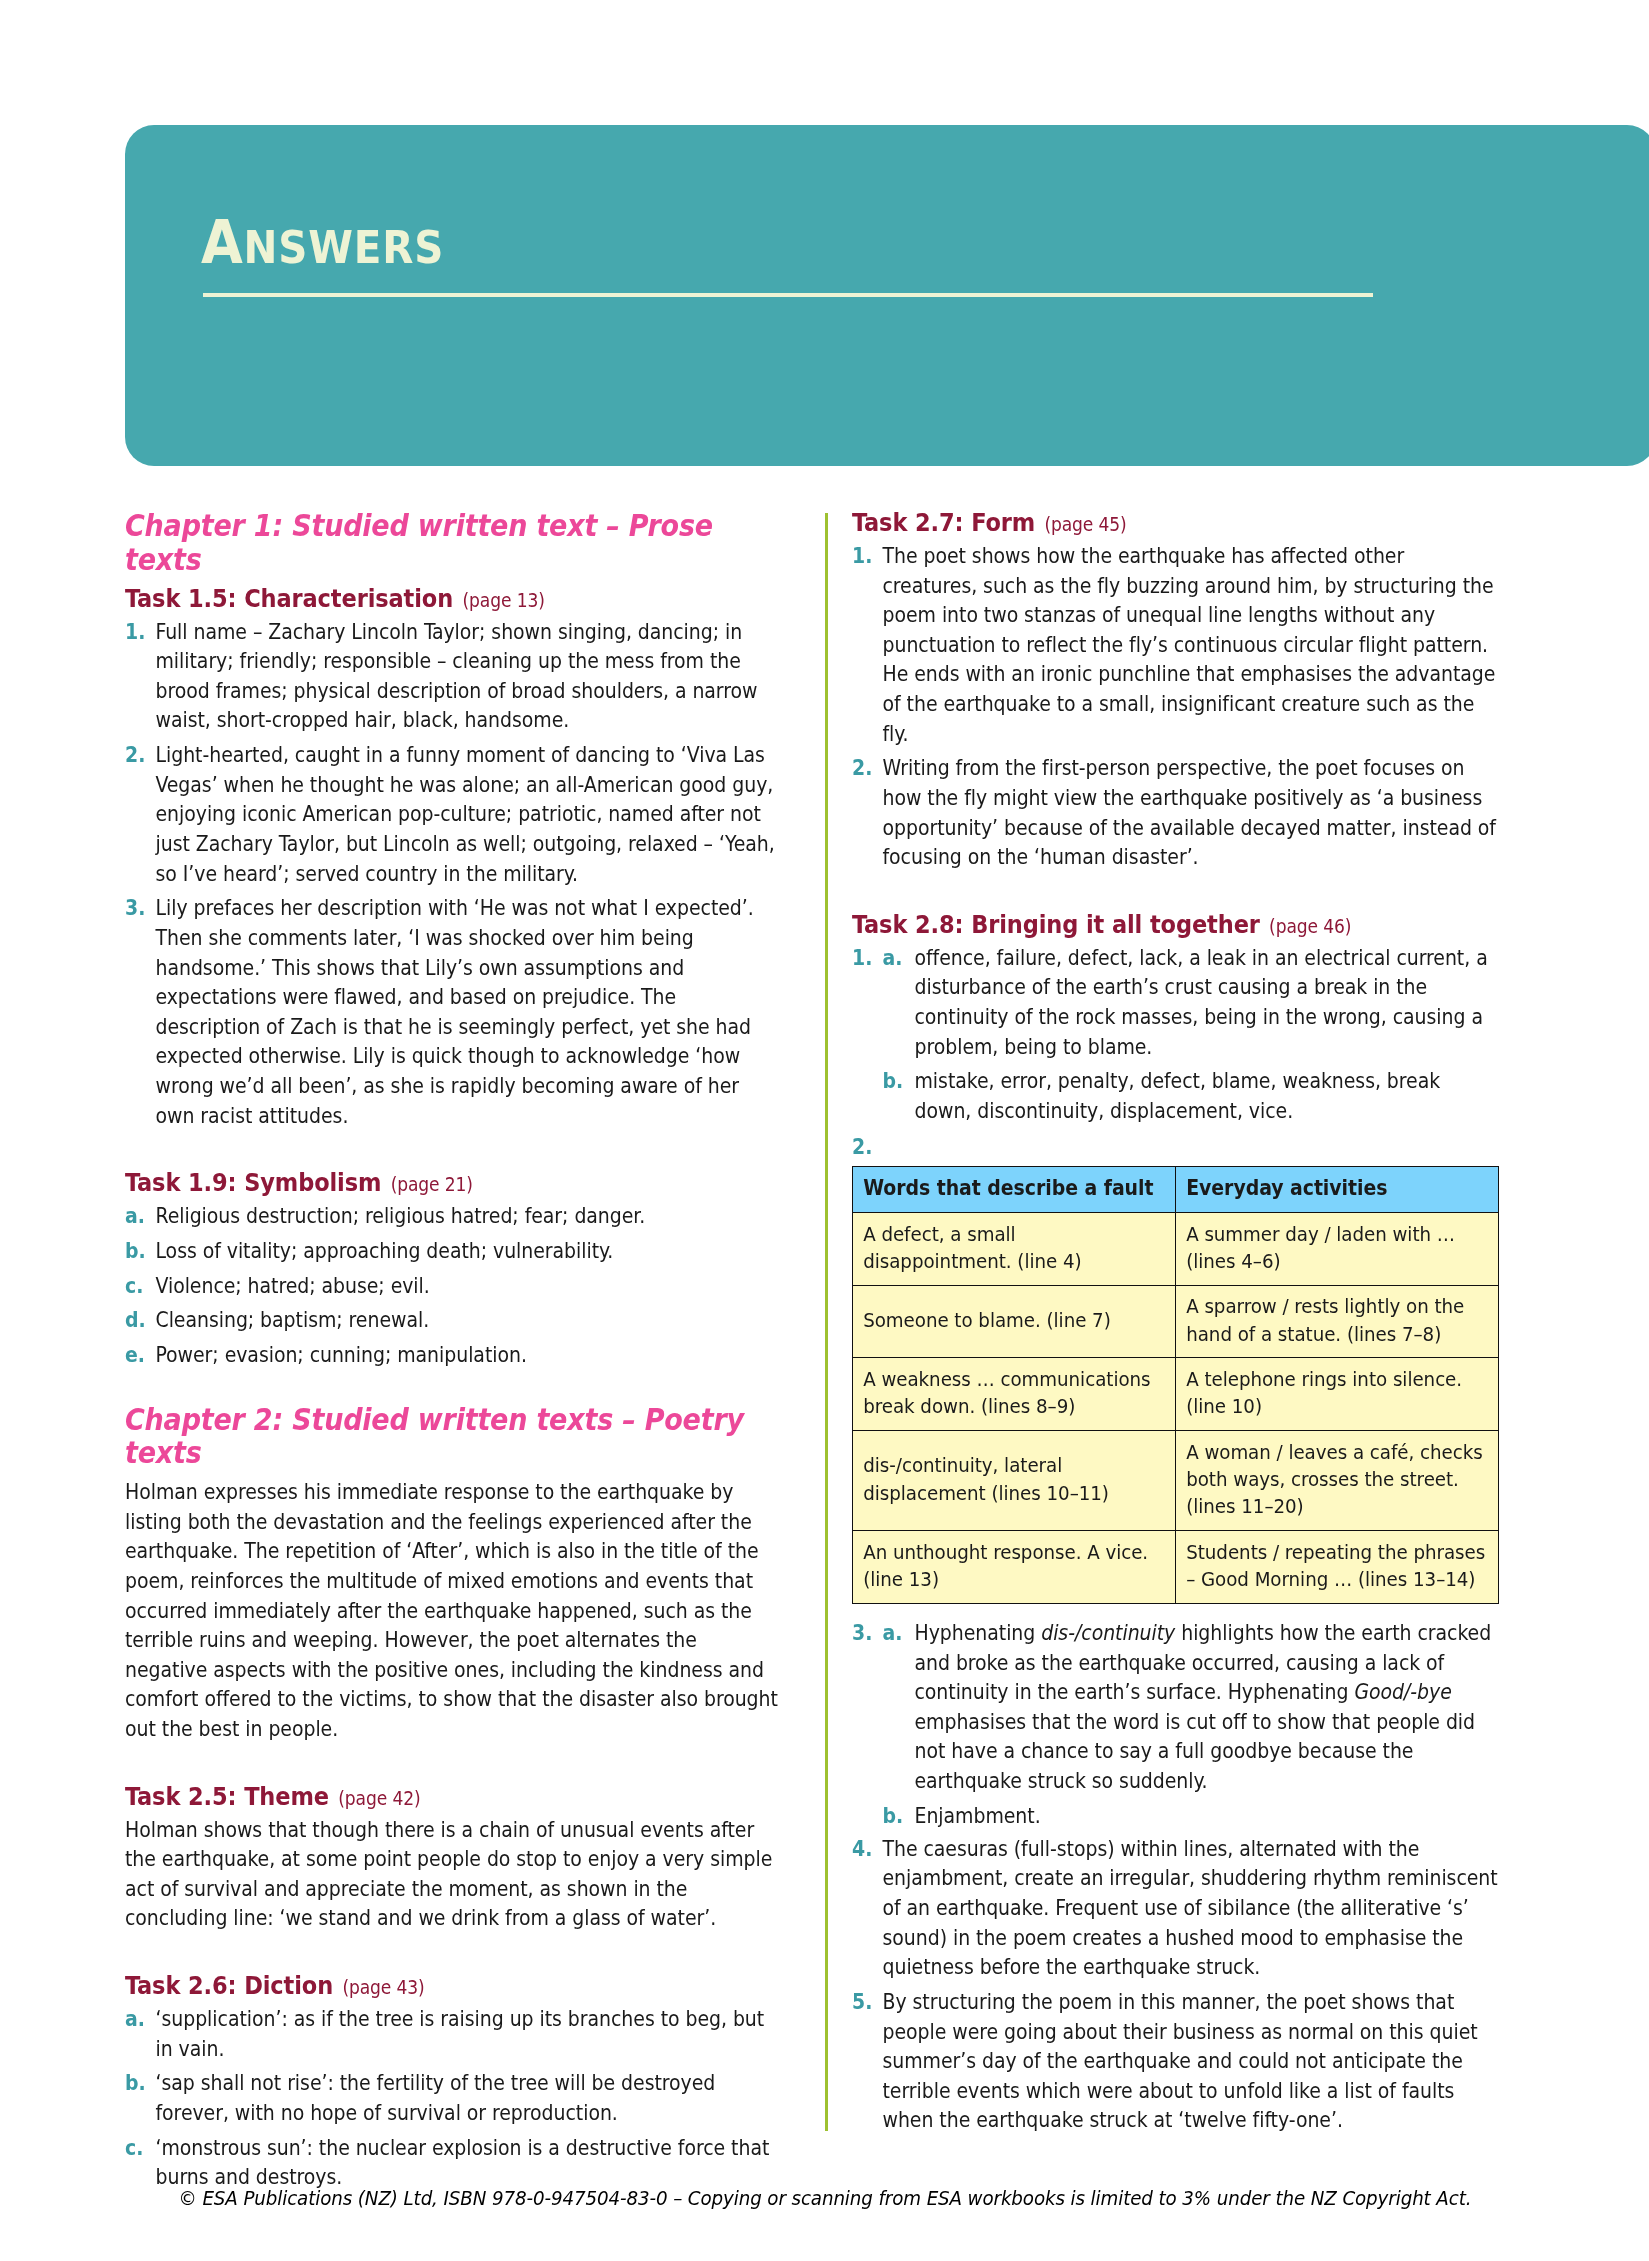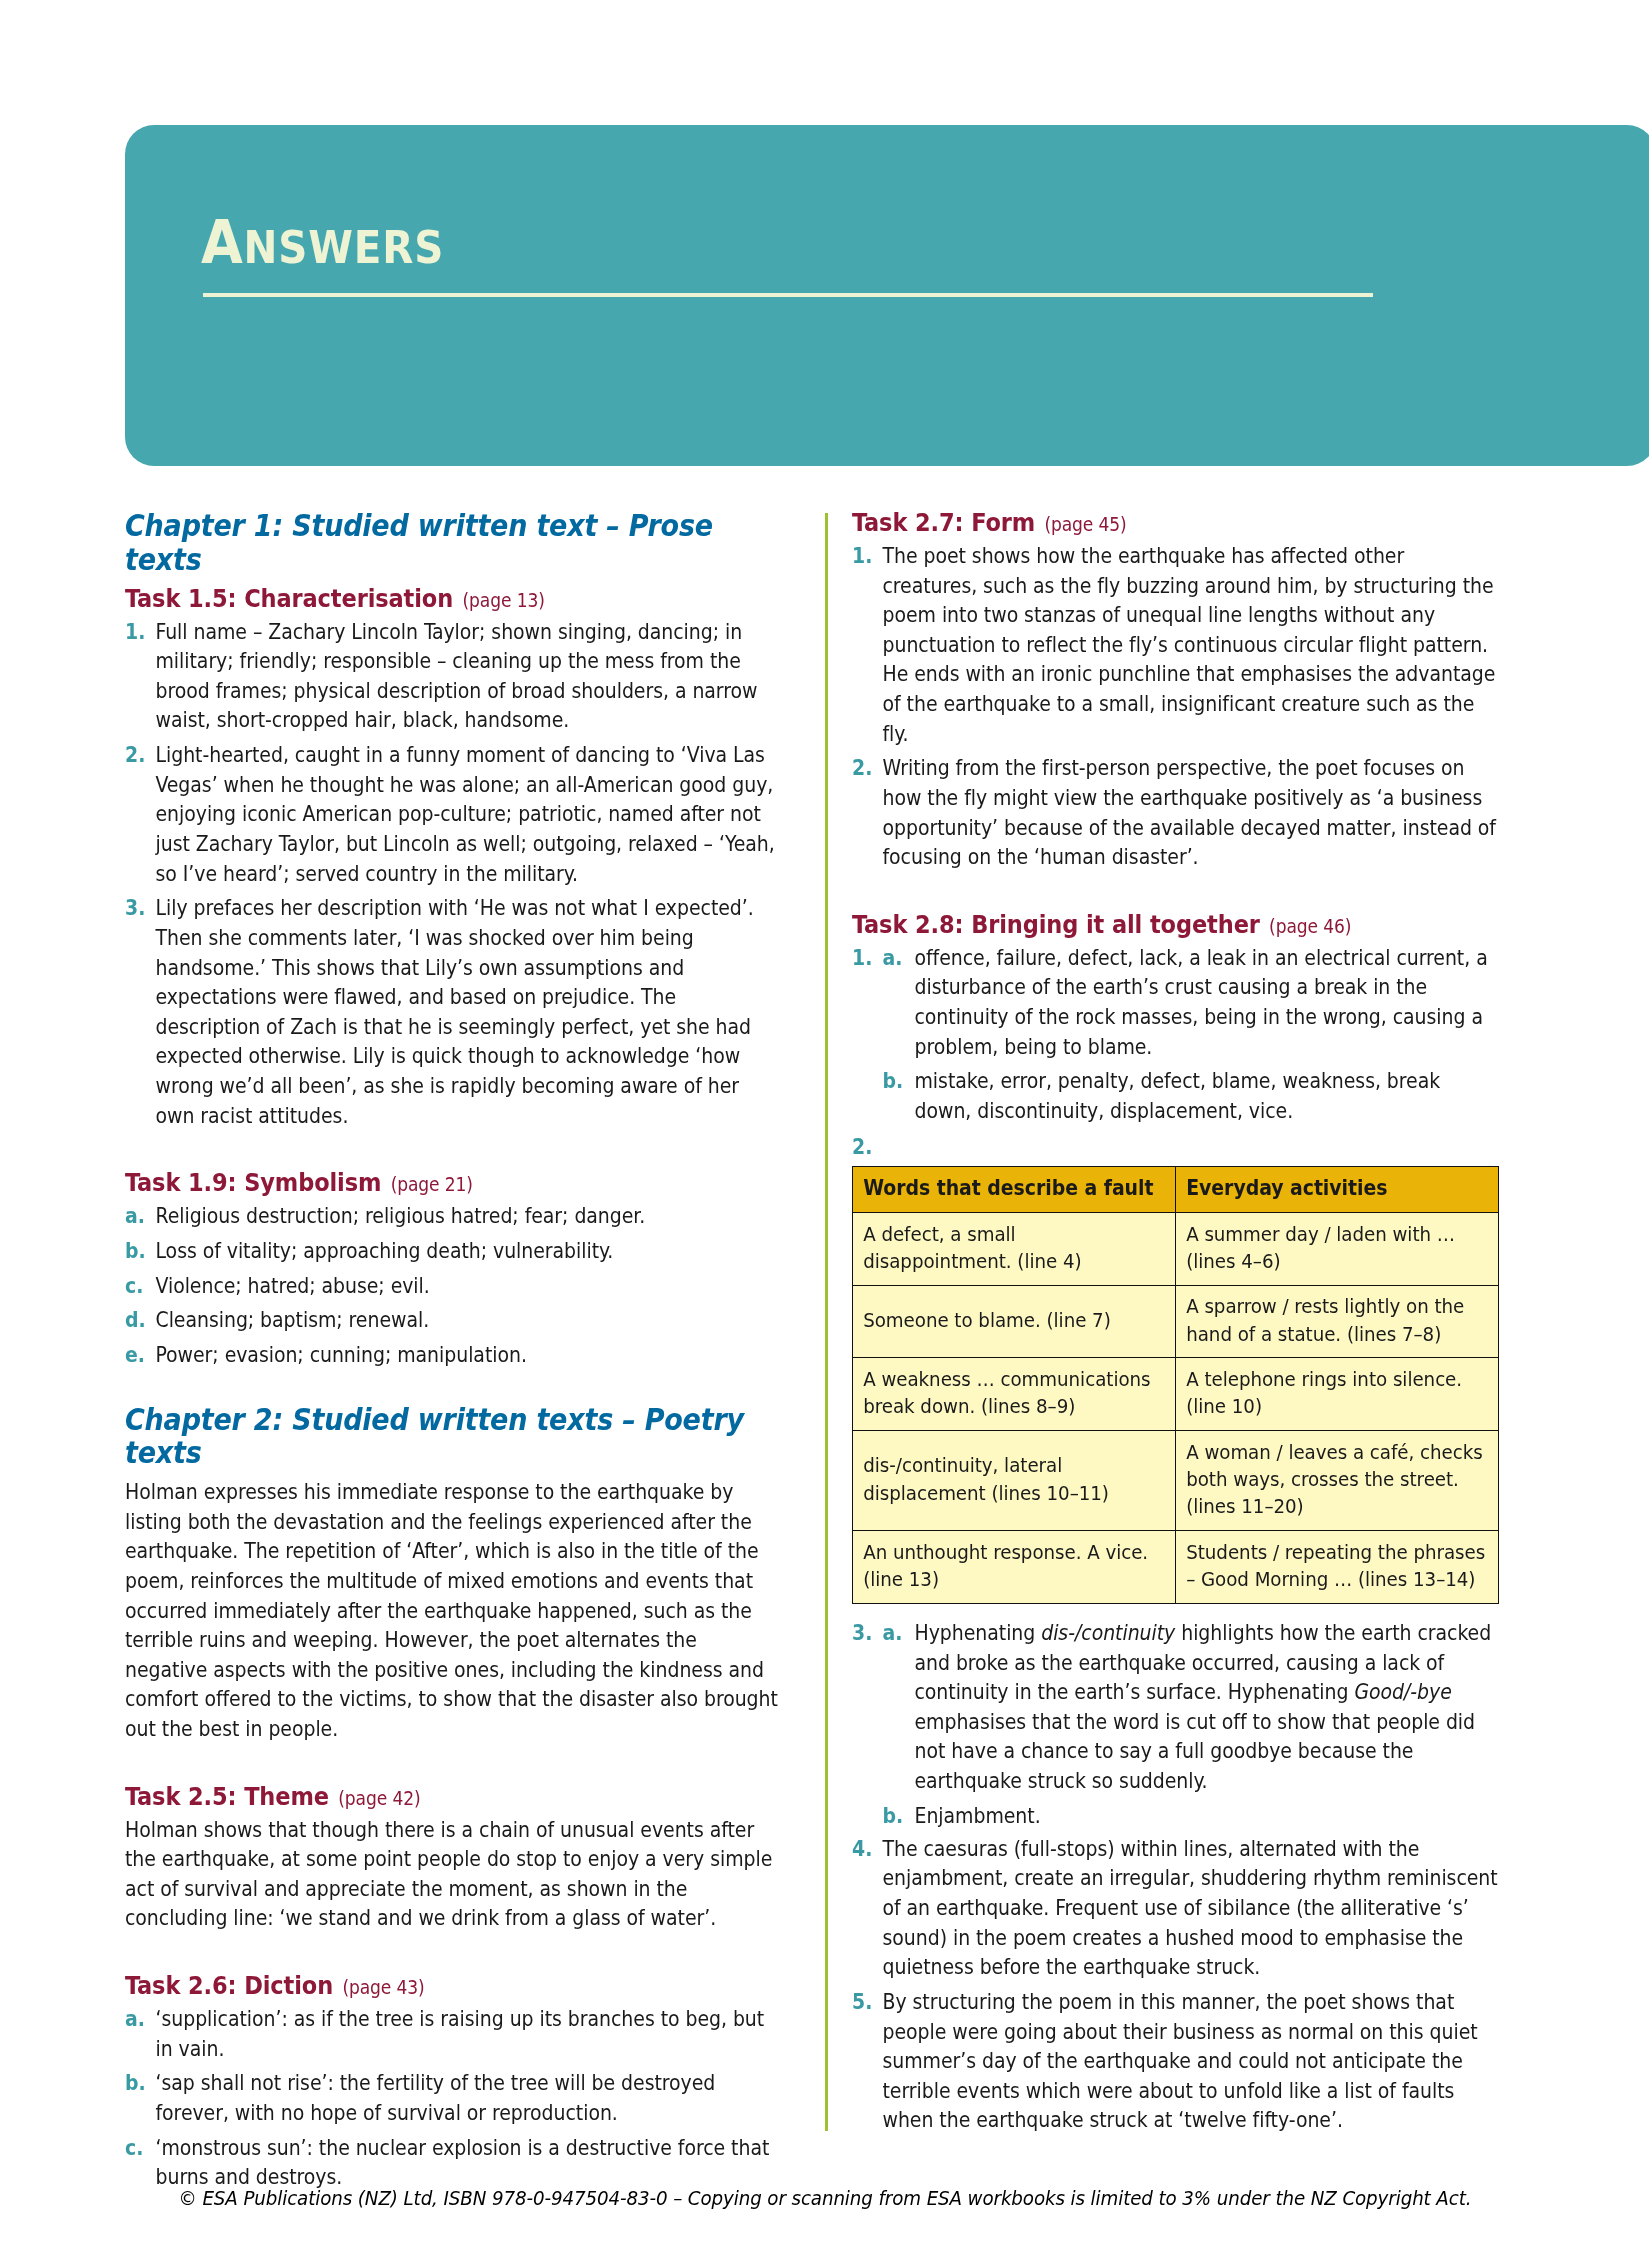--- a/index.html
+++ b/index.html
@@ -71,21 +71,21 @@
     position: absolute;
     left: 825px;
     top: 513px;
     width: 2.5px;
     height: 1618px;
     background: #9ec131;
   }
 
   
   .chapter-heading {
-    color: #0369a1;
+    color: #ec4899;
     font-family: "DejaVu Sans Condensed", "Liberation Sans", sans-serif;
     font-style: italic;
     font-weight: 700;
     font-size: 30px;
     line-height: 1.12;
     margin: 0 0 8.5px 0;
     letter-spacing: -0.2px;
   }
   .chapter-heading.second { margin-top: 32px; }
 
@@ -156,21 +156,21 @@
     border: 1.7px solid #111111;
     padding: 7.6px 10.2px 9.3px 10.2px;
     font-family: "DejaVu Sans Condensed", "Liberation Sans", sans-serif;
     font-size: 20.3px;
     line-height: 1.35;
     text-align: left;
     vertical-align: middle;
     letter-spacing: -0.04px;
   }
   table.fault-table th {
-    background: #eab308;
+    background: #7dd3fc;
     font-weight: 700;
     font-size: 21px;
   }
   table.fault-table td { background: #fef9c3; }
 
   .table-number {
     color: #3a9aa4;
     font-family: "DejaVu Sans Condensed", "Liberation Sans", sans-serif;
     font-weight: 700;
     font-size: 21px;

